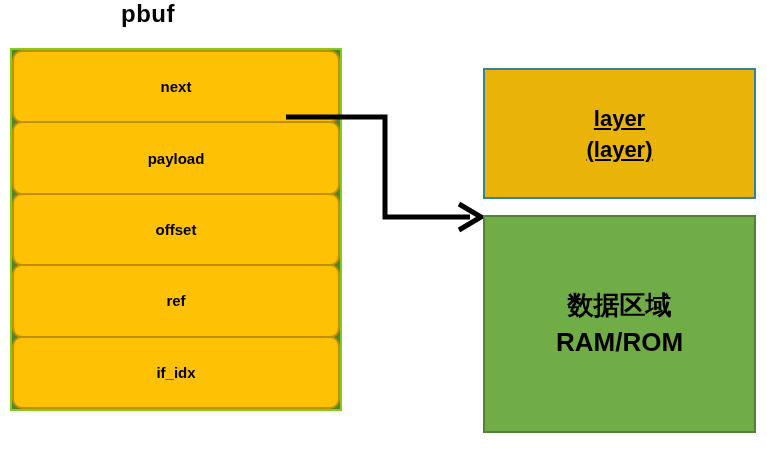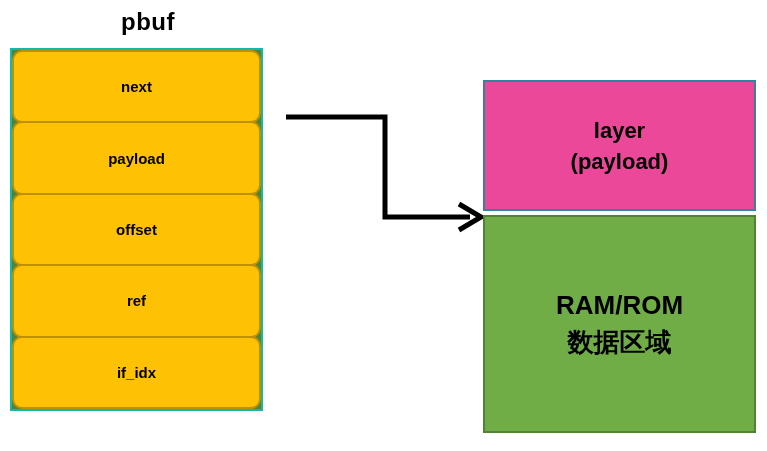--- a/index.html
+++ b/index.html
@@ -11,37 +11,37 @@
   .stage {
     position: relative;
     width: 767px;
     height: 451px;
     background: #ffffff;
     overflow: hidden;
   }
   .diagram-title {
     position: absolute;
     left: 10px;
-    top: 8px;
+    top: 0;
     width: 276px;
     text-align: center;
     font-size: 24px;
     font-weight: bold;
     color: #000000;
     letter-spacing: 0.5px;
   }
   .struct-stack {
     position: absolute;
     left: 10px;
     top: 48px;
-    width: 253px;
+    width: 332px;
     height: 363px;
     box-sizing: border-box;
     background: #538135;
-    border: 2px solid #14b8a6;
+    border: 2px solid #84cc16;
     display: flex;
     flex-direction: column;
   }
   .struct-field {
     flex: 1 1 0;
     box-sizing: border-box;
     background: #FFC104;
     border: 2px solid #BF9000;
     border-radius: 10px;
     margin-top: -2px;
@@ -68,26 +68,27 @@
     box-sizing: border-box;
     display: flex;
     flex-direction: column;
     align-items: center;
     justify-content: center;
     text-align: center;
     color: #000000;
     font-weight: bold;
   }
   .mem-layer {
-    top: 80px;
+    top: 68px;
     height: 131px;
-    background: #ec4899;
+    background: #eab308;
     border: 2px solid #31849B;
     font-size: 22px;
     line-height: 31px;
+    text-decoration: underline;
   }
   .mem-data {
     top: 215px;
     height: 218px;
     background: #70AD47;
     border: 2px solid #538135;
     font-size: 26px;
     line-height: 37px;
   }
 </style>
@@ -106,21 +107,21 @@
     <div class="struct-field">if_idx</div>
   </div>
 
   <svg class="arrow-layer" viewBox="0 0 767 451" xmlns="http://www.w3.org/2000/svg" aria-hidden="true">
     <path d="M 286 117 L 385 117 L 385 217 L 470 217" fill="none" stroke="#000000" stroke-width="5" stroke-linejoin="miter"></path>
     <path d="M 459 204 L 481 217 L 459 230" fill="none" stroke="#000000" stroke-width="5" stroke-linejoin="miter"></path>
   </svg>
 
   <div class="mem-box mem-layer">
     <div>layer</div>
-    <div>(payload)</div>
+    <div>(layer)</div>
   </div>
 
   <div class="mem-box mem-data">
+    <div>数据区域</div>
     <div>RAM/ROM</div>
-    <div>数据区域</div>
   </div>
 
 </div>
 
 </body></html>

